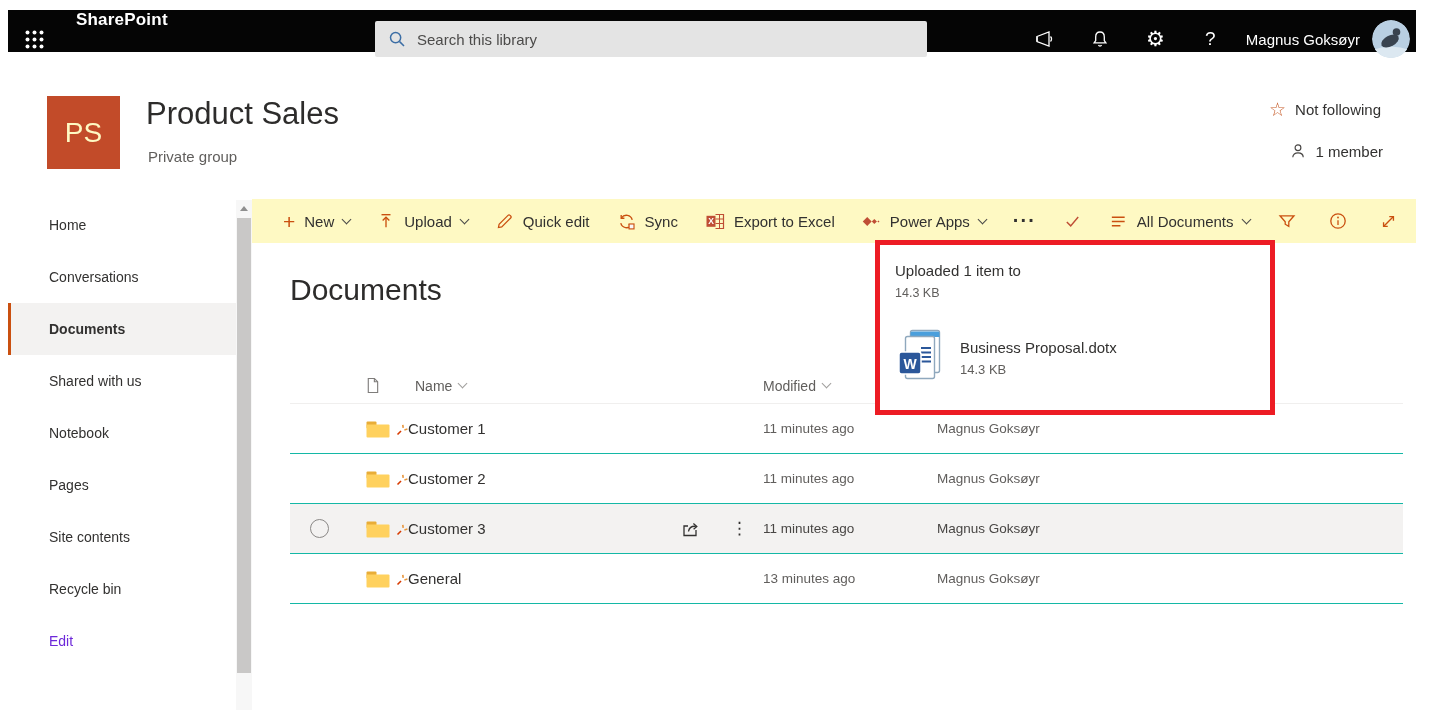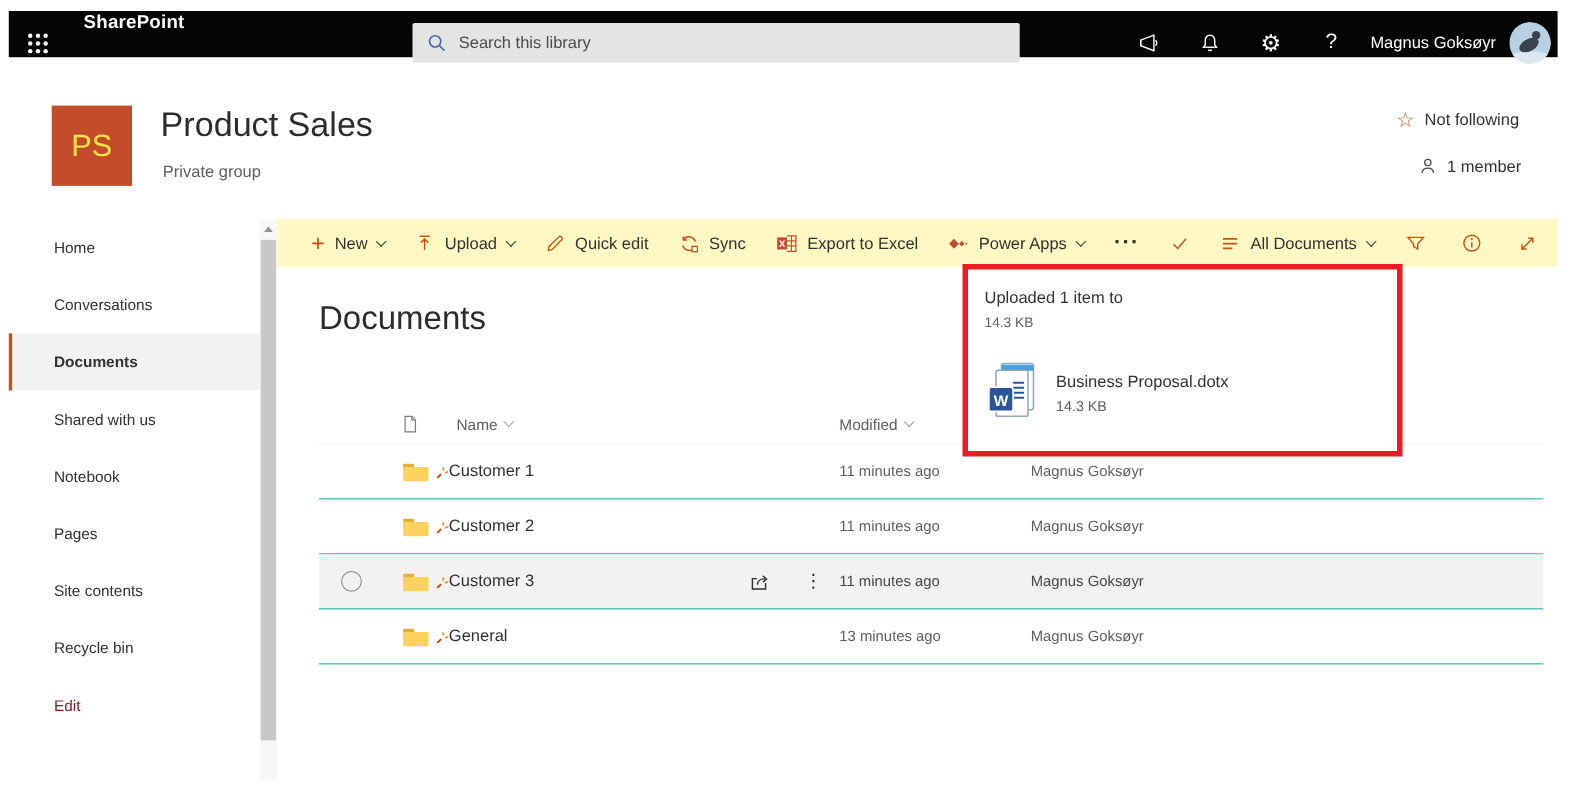--- a/index.html
+++ b/index.html
@@ -20,36 +20,36 @@
   .tb-ico-btn { width:55px; height:58px; display:flex; align-items:center; justify-content:center;
     color:#fff; cursor:pointer; }
   .glyph-gear::before { content:"\2699"; font-size:21px; color:#fff; }
   .glyph-help::before { content:"?"; font-size:19px; color:#fff; font-weight:400; }
   .user-name { color:#fff; font-size:15px; margin:0 12px 0 8px; white-space:nowrap; }
   .avatar { width:38px; height:38px; border-radius:50%; overflow:hidden; margin-right:2px; cursor:pointer; flex:none; }
 
   
   .site-header { position:absolute; left:8px; top:68px; width:1408px; height:128px; background:#fff; }
   .site-logo { position:absolute; left:39px; top:28px; width:73px; height:73px; background:#c24b29;
-    color:#fde047; font-size:28px; display:flex; align-items:center; justify-content:center; cursor:pointer; }
+    color:#fef9c3; font-size:28px; display:flex; align-items:center; justify-content:center; cursor:pointer; }
   .site-title { position:absolute; left:138px; top:28px; font-size:31px; font-weight:300; color:#2d2c2b; }
   .site-subtitle { position:absolute; left:140px; top:80px; font-size:15px; color:#605e5c; }
   .follow-row { position:absolute; right:35px; top:32px; display:flex; align-items:center; gap:9px;
     font-size:15px; color:#323130; cursor:pointer; }
   .glyph-star::before { content:"\2606"; font-size:19px; color:#c75d2b; line-height:1; }
   .members-row { position:absolute; right:33px; top:74px; display:flex; align-items:center; gap:8px;
     font-size:15px; color:#323130; cursor:pointer; }
 
   
   .sidebar { position:absolute; left:8px; top:196px; width:244px; height:518px; background:#fff; }
   .nav { position:absolute; left:0; top:3px; right:16px; }
   .nav-item { height:52px; display:flex; align-items:center; padding-left:38px; font-size:14px;
     color:#323130; border-left:3px solid transparent; cursor:pointer; }
   .nav-item.active { background:#f3f2f1; border-left-color:#ca5010; font-weight:700; }
-  .nav-item.edit-link { color:#7f1d1d; }
+  .nav-item.edit-link { color:#6d28d9; }
   .sb-track { position:absolute; right:0; top:4px; width:16px; height:510px; background:#f7f7f7; }
   .sb-up { height:16px; display:flex; align-items:center; justify-content:center; cursor:pointer; }
   .sb-up::before { content:""; border-left:4px solid transparent; border-right:4px solid transparent;
     border-bottom:5px solid #8f8f8f; }
   .sb-thumb { position:absolute; left:1px; top:18px; width:14px; height:455px; background:#c9c8c7; cursor:grab; }
 
   
   .toolbar { position:absolute; left:252px; top:199px; width:1164px; height:44px; background:#fef9c3;
     display:flex; align-items:center; padding-left:31px; font-size:15px; }
   .cmd { display:flex; align-items:center; gap:9px; margin-right:27px; cursor:pointer; color:#323130; white-space:nowrap; }

